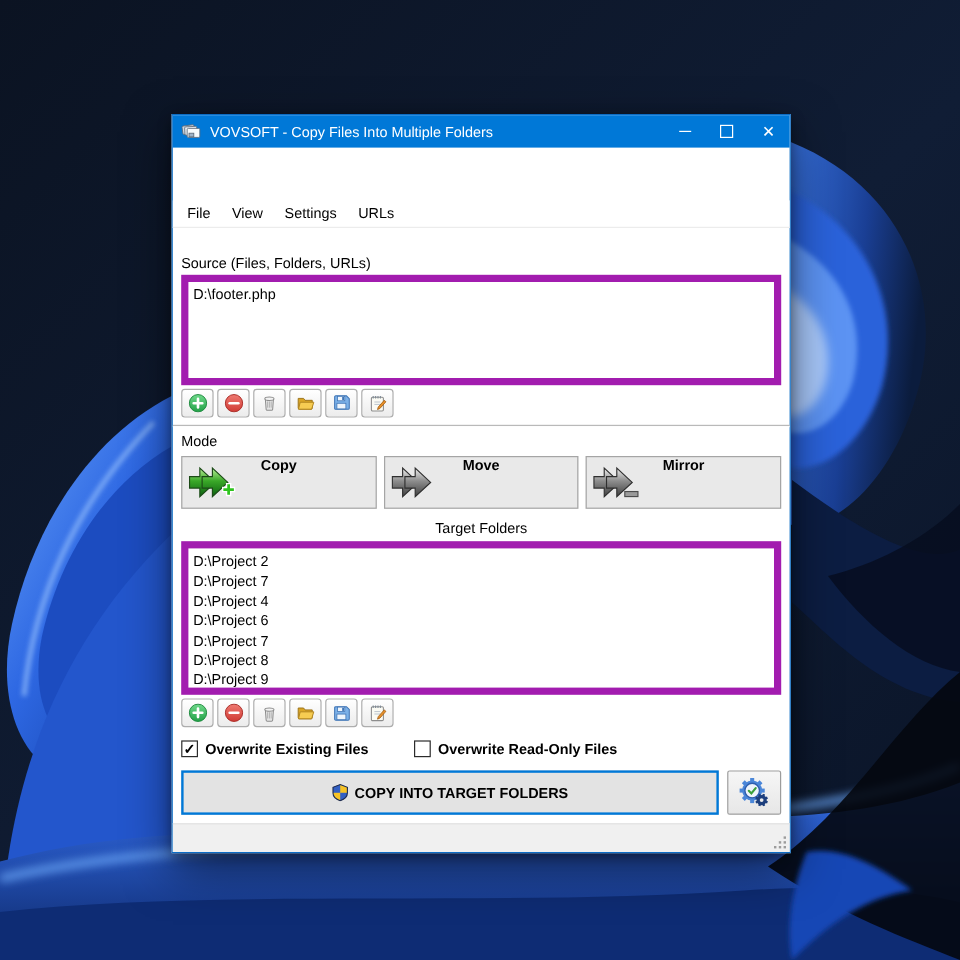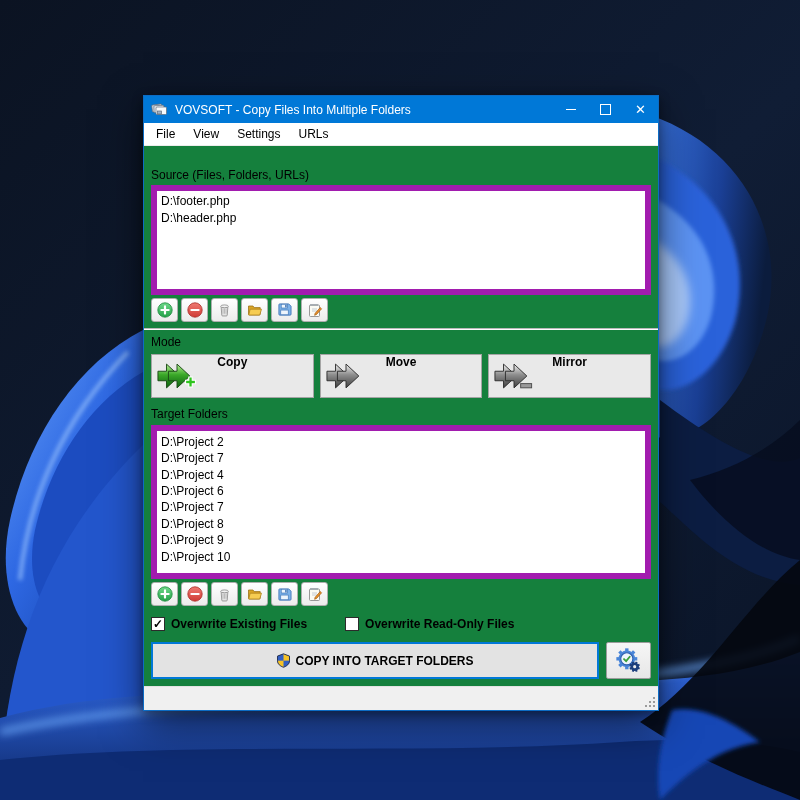--- a/index.html
+++ b/index.html
@@ -4,39 +4,39 @@
 <style>
   html,body{margin:0;padding:0;}
   body{
     width:800px;height:800px;overflow:hidden;position:relative;
     font-family:"Liberation Sans",sans-serif;background:#0d1627;
   }
   .wallpaper{position:absolute;inset:0;z-index:0;}
   
   .window{
     position:absolute;left:143px;top:95px;width:516px;height:616px;
-    box-sizing:border-box;border:1px solid #0c6cc4;background:#15803d;
+    box-sizing:border-box;border:1px solid #0c6cc4;background:#ffffff;
     display:flex;flex-direction:column;z-index:10;
     box-shadow:0 14px 38px rgba(0,0,0,.55),0 3px 10px rgba(0,0,0,.4);
     font-size:12px;color:#000;
   }
   .titlebar{
     flex:0 0 27px;background:#0078d7;display:flex;align-items:center;
     padding-left:7px;color:#fff;
   }
   .titlebar .app-icon{display:flex;margin-right:7px;}
   .title-text{font-size:12px;white-space:nowrap;}
   .caption{margin-left:auto;display:flex;height:100%;}
   .cap-btn{width:35px;height:100%;display:flex;align-items:center;justify-content:center;color:#fff;cursor:default;}
   .glyph-min{width:10px;height:0;border-top:1px solid #fff;}
   .glyph-max{width:9px;height:9px;border:1px solid #fff;}
   .glyph-close{font-size:13px;line-height:1;}
   .menubar{
     flex:0 0 22px;background:#ffffff;display:flex;align-items:center;
-    padding:0 3px;border-bottom:1px solid #ececec;
+    padding:0 3px;border-bottom:1px solid #ececec;margin-top:44px;
   }
   .menu-item{padding:0 9px;height:100%;display:flex;align-items:center;}
   .client{flex:1 1 auto;min-height:0;padding:20px 7px 0;display:flex;flex-direction:column;}
   .section-label{margin:2px 0 3px;line-height:14px;}
   .textbox{
     background:#fff;border:6px solid #a21caf;box-sizing:border-box;
     padding:2px 4px;overflow:hidden;
   }
   .source-box{height:120px;line-height:17px;}
   .target-box{height:169px;margin-top:1px;line-height:16.4px;padding-top:3px;}
@@ -47,21 +47,21 @@
     cursor:default;
   }
   .separator{margin:6px -7px 3px;border-top:1px solid #b9b9b9;border-bottom:1px solid #fdfdfd;height:0;}
   .mode-row{display:flex;gap:6px;margin-top:2px;}
   .mode-btn{
     flex:1;height:44px;box-sizing:border-box;border:1px solid #a5a5a5;background:#e9e9e9;
     position:relative;display:flex;align-items:flex-start;justify-content:center;
     font-weight:bold;cursor:default;
   }
   .mode-btn .mode-icon{position:absolute;left:5px;top:50%;transform:translateY(-50%);display:flex;}
-  .target-label{margin-top:9px;}
+  .target-label{margin-top:9px;text-align:center;}
   .check-row{display:flex;align-items:center;margin-top:11px;font-weight:bold;}
   .check-group{display:flex;align-items:center;gap:6px;cursor:default;}
   .check-group + .check-group{margin-left:38px;}
   .checkbox{
     width:14px;height:14px;box-sizing:border-box;background:#fff;border:1px solid #2b2b2b;
     display:flex;align-items:center;justify-content:center;font-size:12px;font-weight:bold;line-height:1;
   }
   .action-row{display:flex;gap:7px;margin-top:11px;}
   .action-btn{
     flex:1;height:37px;box-sizing:border-box;border:2px solid #0078d7;background:#e3e3e3;
@@ -189,21 +189,20 @@
     <span class="menu-item">View</span>
     <span class="menu-item">Settings</span>
     <span class="menu-item">URLs</span>
   </div>
 
   <div class="client">
 
     <div class="section-label">Source (Files, Folders, URLs)</div>
     <div class="textbox source-box">
       <div>D:\footer.php</div>
-      <div>D:\header.php</div>
     </div>
 
     <div class="toolbar">
       <span class="tool-btn">
         <svg width="16" height="16" viewBox="0 0 16 16">
           <circle cx="8" cy="8" r="7.2" fill="url(#gGreenBtn)" stroke="#1d8a3e" stroke-width=".8"></circle>
           <path d="M8 4.4 V11.6 M4.4 8 H11.6" stroke="#fff" stroke-width="2.2" stroke-linecap="round"></path>
         </svg>
       </span>
       <span class="tool-btn">

